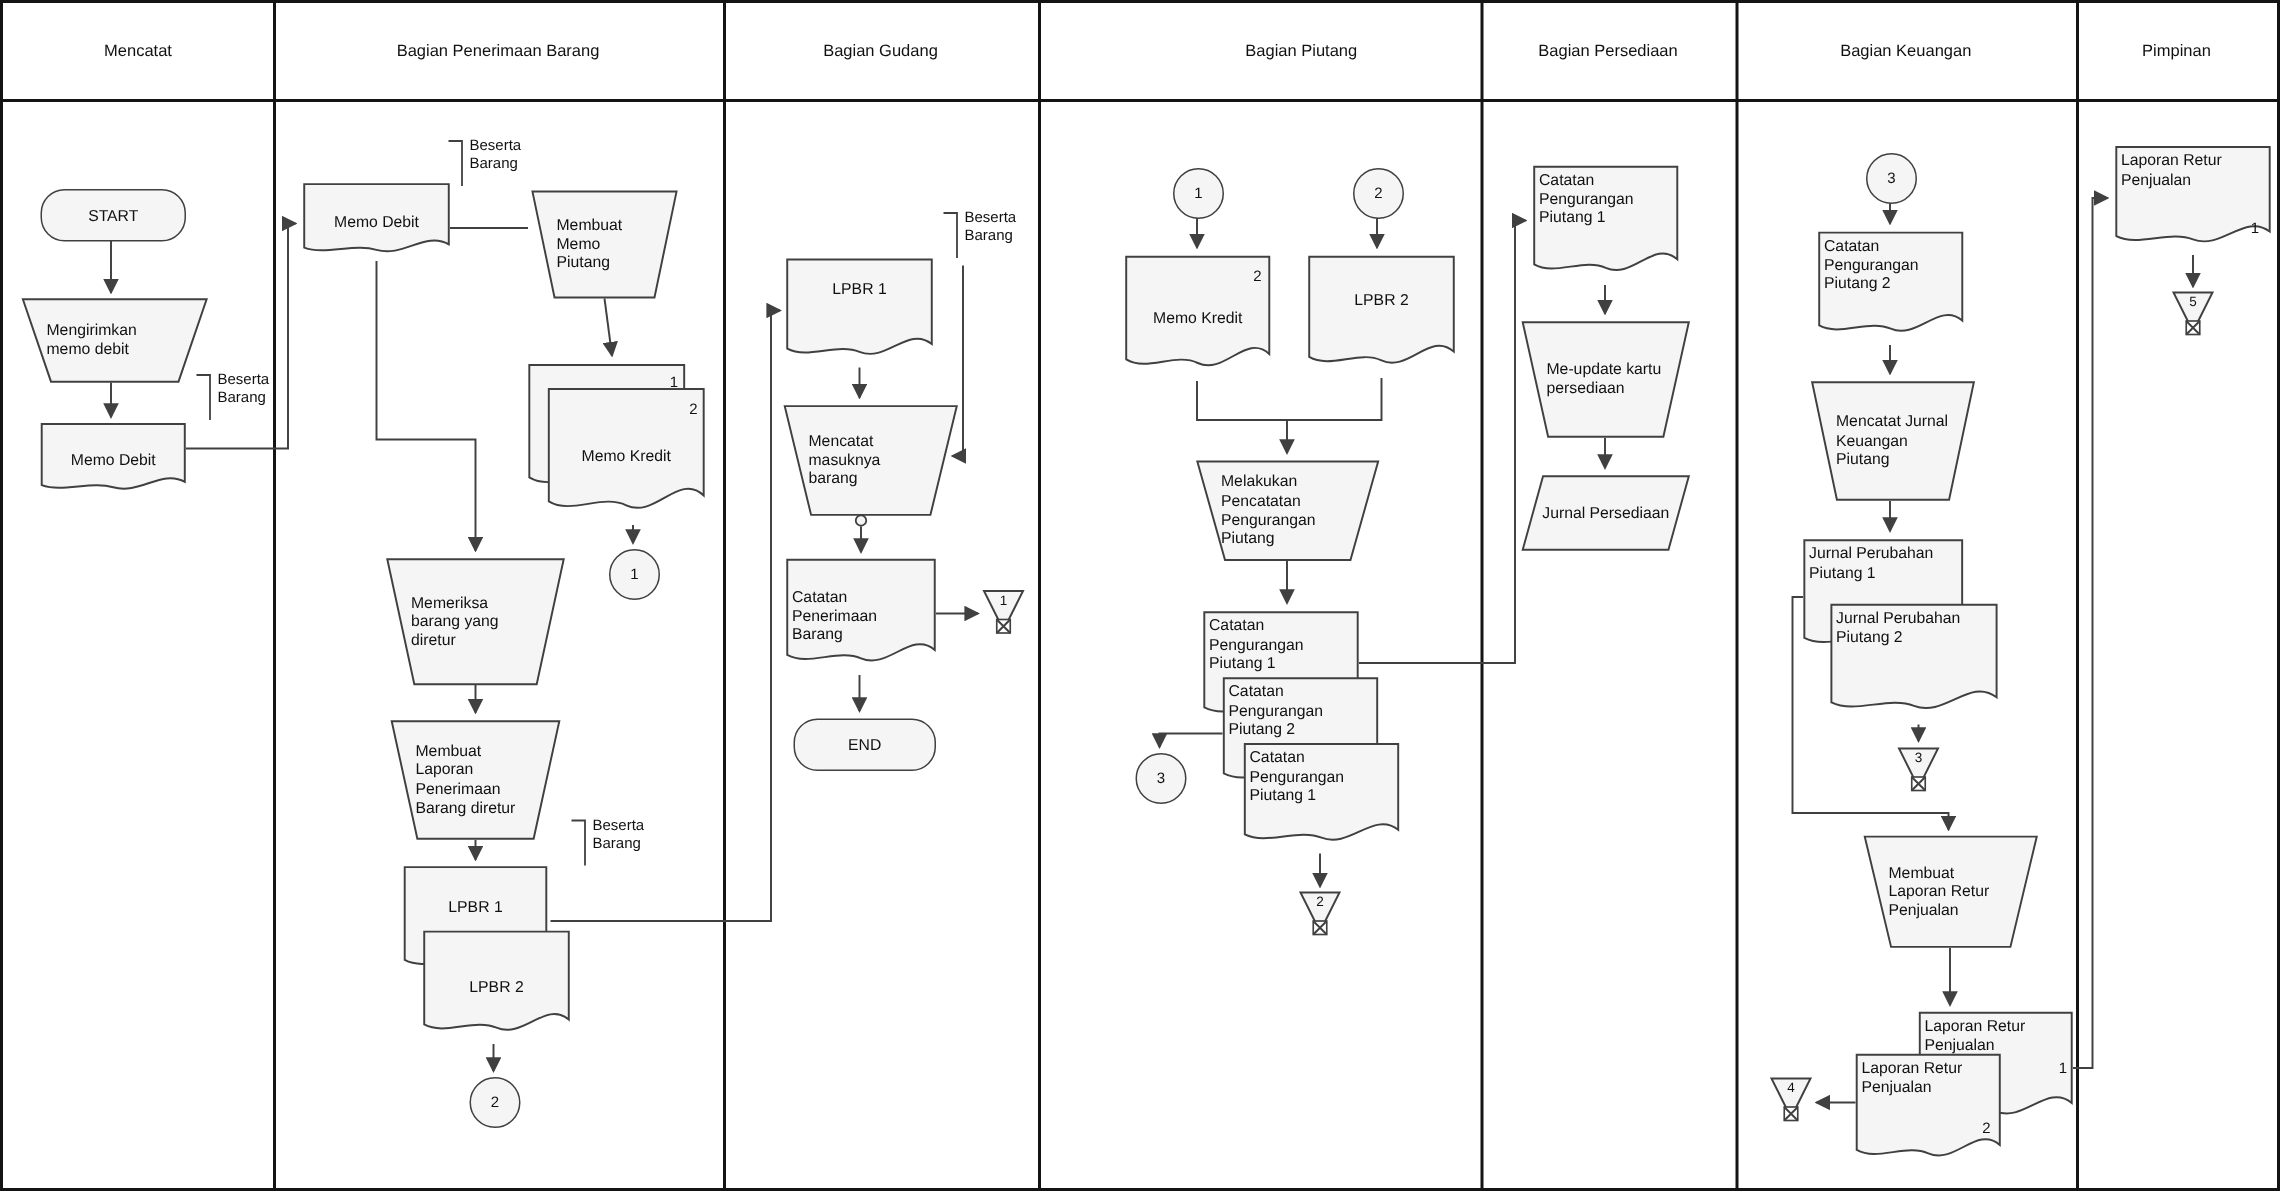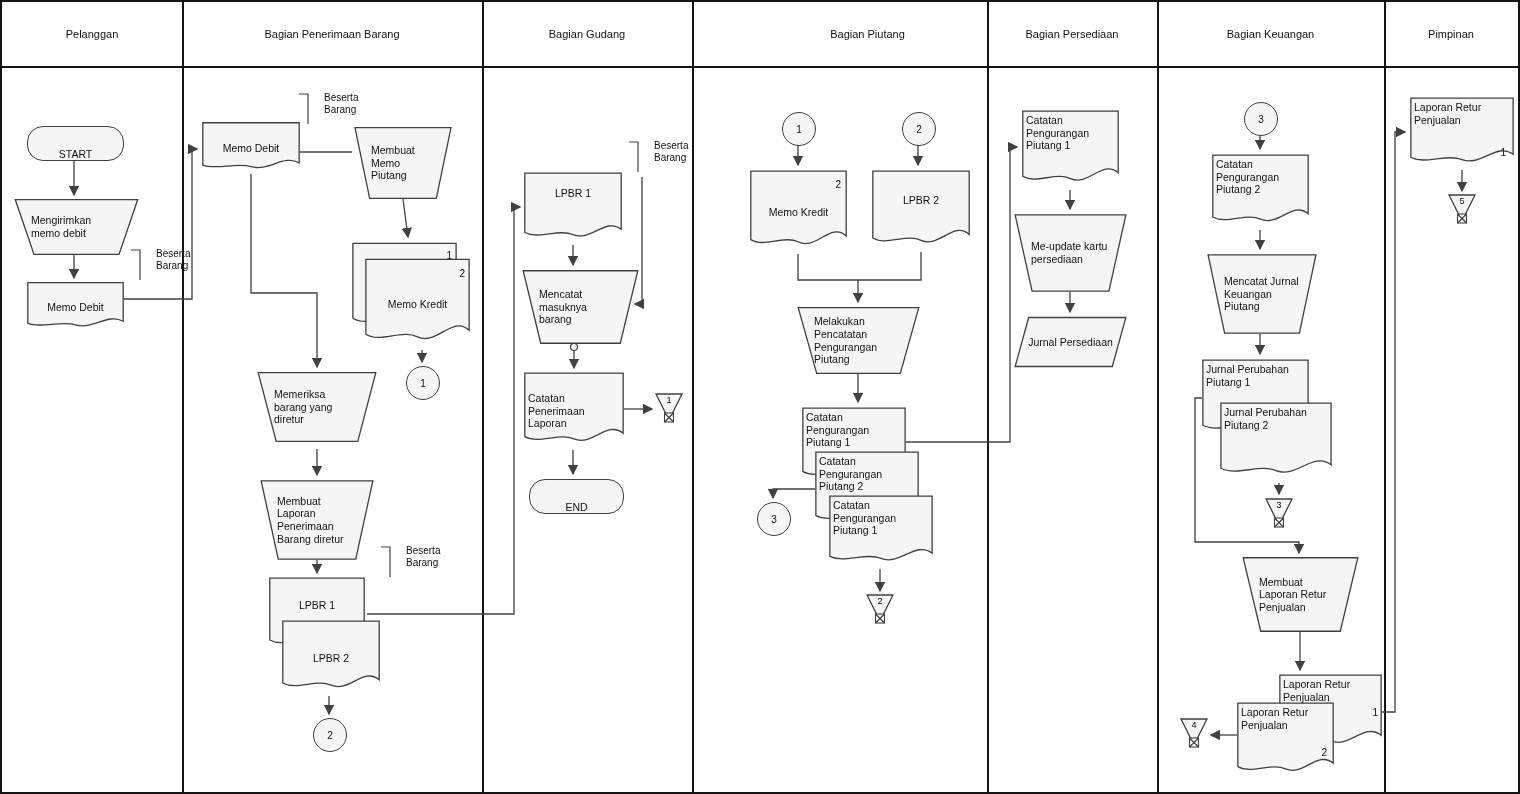--- a/index.html
+++ b/index.html
@@ -12,44 +12,44 @@
   .wires > path{fill:none;stroke:#404040;stroke-width:1.3;}
   .wires circle{fill:#f5f5f5;stroke:#404040;stroke-width:1.2;}
   .node{position:absolute;}
   .shape{position:absolute;left:0;top:0;width:100%;height:100%;overflow:visible;}
   .shape polygon,.shape path{fill:#f5f5f5;stroke:#404040;stroke-width:1.3;vector-effect:non-scaling-stroke;}
   .shape rect{fill:#ffffff;stroke:#404040;stroke-width:1.1;}
   .lbl{position:absolute;left:0;top:0;right:0;bottom:0;display:flex;align-items:center;justify-content:center;
        text-align:left;font-size:10.5px;line-height:1.2;color:#111;padding:2px 4px;}
   .trap .lbl{padding:3px 17px;}
   .lbl.top{align-items:flex-start;padding-top:4px;}
-  .term{border:1.3px solid #404040;border-radius:16px;background:#f5f5f5;display:flex;align-items:flex-end;justify-content:center;font-size:10.5px;color:#111;}
+  .term{border:1.3px solid #404040;border-radius:16px;background:#f5f5f5;display:flex;align-items:center;justify-content:center;font-size:10.5px;color:#111;}
   .conn{width:32px;height:32px;border:1.3px solid #404040;border-radius:50%;background:#f5f5f5;display:flex;align-items:center;justify-content:center;font-size:10px;color:#111;}
   .docnum{position:absolute;font-size:10px;color:#111;}
   .file{width:28px;height:34px;}
   .fnum{position:absolute;left:0;right:0;top:2px;text-align:center;font-size:9px;color:#111;}
   .note{position:absolute;display:flex;align-items:flex-start;font-size:10px;line-height:1.2;color:#111;}
   .note svg{width:12px;height:34px;flex:0 0 auto;}
   .note polyline{fill:none;stroke:#404040;stroke-width:1.2;}
-  .note span{padding-left:14px;width:48px;}
+  .note span{padding-left:3px;width:48px;}
 </style>
 </head>
 <body>
 
 <div class="canvas">
 
   <div class="vsep" style="left:180px"></div>
   <div class="vsep" style="left:480px"></div>
   <div class="vsep" style="left:690px"></div>
   <div class="vsep" style="left:985px"></div>
   <div class="vsep" style="left:1155px"></div>
   <div class="vsep" style="left:1382px"></div>
   <div class="hsep"></div>
 
-  <div class="lane-title" style="left:0;width:180px">Pelanggan</div>
+  <div class="lane-title" style="left:0;width:180px">Mencatat</div>
   <div class="lane-title" style="left:180px;width:300px">Bagian Penerimaan Barang</div>
   <div class="lane-title" style="left:480px;width:210px">Bagian Gudang</div>
   <div class="lane-title" style="left:718px;width:295px">Bagian Piutang</div>
   <div class="lane-title" style="left:985px;width:170px">Bagian Persediaan</div>
   <div class="lane-title" style="left:1382px;width:134px">Pimpinan</div>
   <div class="lane-title" style="left:1155px;width:227px">Bagian Keuangan</div>
 
   <svg class="wires">
     <defs>
       <marker id="arw" markerWidth="8" markerHeight="8" refX="7" refY="4" orient="auto">
@@ -143,21 +143,21 @@
   <div class="node doc" style="left:363px;top:256px;width:105px;height:92px">
     <svg class="shape" viewBox="0 0 120 70" preserveAspectRatio="none">
         <path d="M1,1 H119 V55 C100,43 82,67 60,60 C42,54 18,65 1,58 Z"></path>
       </svg>
     <span class="lbl">Memo Kredit</span>
     <span class="docnum" style="right:5px;top:10px">2</span>
   </div>
   <div class="node conn" style="left:404px;top:364px">
     <span>1</span>
   </div>
-  <div class="node trap" style="left:255px;top:370px;width:120px;height:70px">
+  <div class="node trap" style="left:255px;top:370px;width:120px;height:85px">
     <svg class="shape" viewBox="0 0 100 100" preserveAspectRatio="none">
         <polygon points="1,1 99,1 84,99 16,99"></polygon>
       </svg>
     <span class="lbl">Memeriksa barang yang diretur</span>
   </div>
   <div class="node trap" style="left:258px;top:478px;width:114px;height:80px">
     <svg class="shape" viewBox="0 0 100 100" preserveAspectRatio="none">
         <polygon points="1,1 99,1 84,99 16,99"></polygon>
       </svg>
     <span class="lbl">Membuat Laporan Penerimaan Barang diretur</span>
@@ -199,21 +199,21 @@
   <div class="node trap" style="left:520px;top:268px;width:117px;height:74px">
     <svg class="shape" viewBox="0 0 100 100" preserveAspectRatio="none">
         <polygon points="1,1 99,1 84,99 16,99"></polygon>
       </svg>
     <span class="lbl">Mencatat masuknya barang</span>
   </div>
   <div class="node doc" style="left:522px;top:370px;width:100px;height:78px">
     <svg class="shape" viewBox="0 0 120 70" preserveAspectRatio="none">
         <path d="M1,1 H119 V55 C100,43 82,67 60,60 C42,54 18,65 1,58 Z"></path>
       </svg>
-    <span class="lbl">Catatan Penerimaan Laporan</span>
+    <span class="lbl">Catatan Penerimaan Barang</span>
   </div>
   <div class="node file" style="left:653px;top:391px">
     <svg class="shape" viewBox="0 0 28 34">
       <polygon points="1,1 27,1 14,27"></polygon>
         <rect x="9.5" y="20" width="9" height="9"></rect>
         <path d="M9.5,20 L18.5,29 M18.5,20 L9.5,29" style="fill:none"></path>
     </svg>
     <span class="fnum">1</span>
   </div>
   <div class="node term" style="left:527px;top:477px;width:93px;height:33px">

